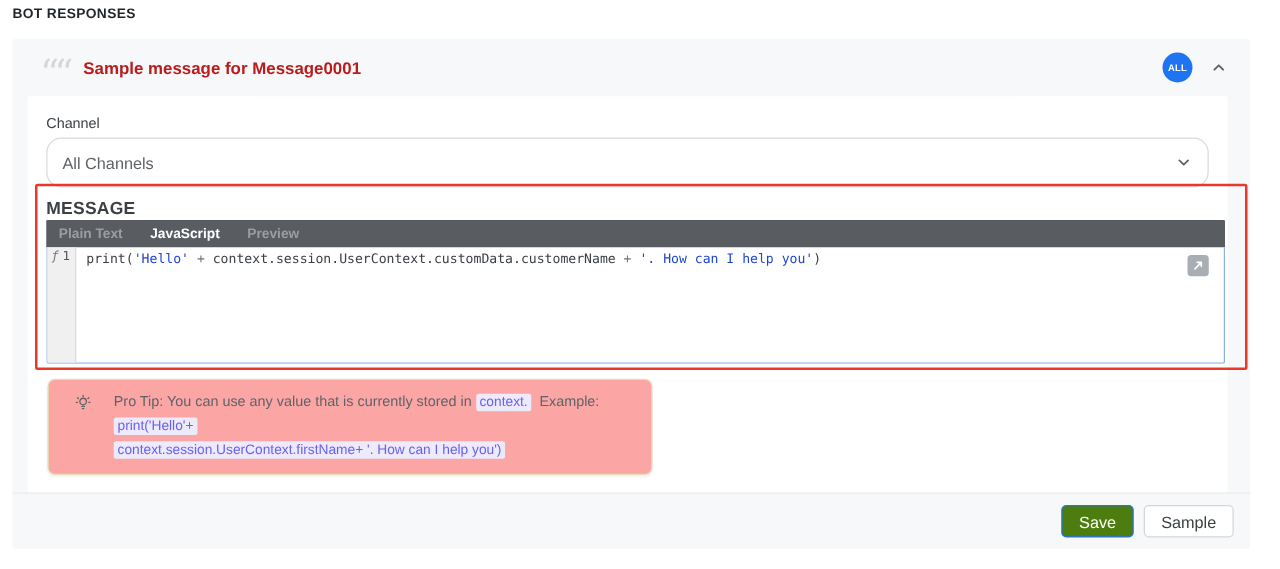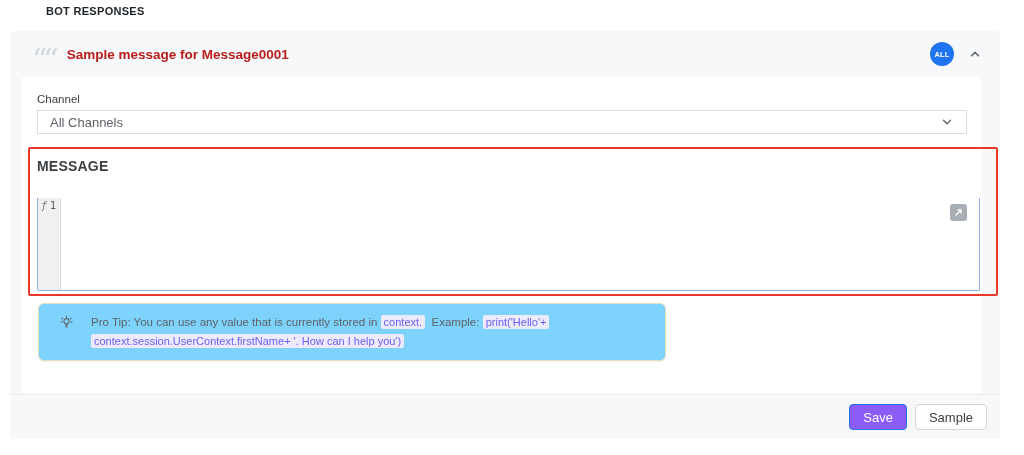--- a/index.html
+++ b/index.html
@@ -1,21 +1,21 @@
 <!DOCTYPE html>
 <html><head>
 <meta charset="utf-8">
 <style>
   * { margin:0; padding:0; box-sizing:border-box; }
   body { background:#ffffff; font-family:"Liberation Sans", sans-serif; }
   .stage { position:relative; width:1024px; height:455px; background:#ffffff; overflow:hidden; }
 
   .page-heading {
     position:absolute; left:10px; top:5px;
-    font-size:11px; font-weight:bold; letter-spacing:.3px; color:#1f2428;margin-left:36px;
+    font-size:11px; font-weight:bold; letter-spacing:.3px; color:#1f2428;
   }
 
   
   .card {
     position:absolute; left:10px; top:31px; width:990px; height:408px;
     background:#f7f8f9; border-radius:3px;
   }
   .card-header {
     position:absolute; left:0; top:0; width:100%; height:46px;
     display:flex; align-items:center; padding:0 16px 0 22px;
@@ -34,22 +34,22 @@
   }
   .chev-btn { width:18px; height:18px; display:flex; align-items:center; justify-content:center; cursor:pointer; }
 
   
   .panel {
     position:absolute; left:12px; top:46px; width:960px; height:317px;
     background:#ffffff; border-radius:2px;text-decoration:underline;
   }
   .field-label { position:absolute; left:15px; top:16px; font-size:11.5px; color:#3c4043; }
   .select-box {
-    position:absolute; left:15px; top:33px; width:930px; height:24px;
-    border:1px solid #d8dbde; border-radius:0; background:#fff;
+    position:absolute; left:15px; top:33px; width:930px; height:40px;
+    border:1px solid #d8dbde; border-radius:12px; background:#fff;
     display:flex; align-items:center; padding:0 12px; cursor:pointer;
   }
   .select-value { font-size:13px; color:#5f6368; flex:1; }
 
   .msg-label { position:absolute; left:15px; top:81px; font-size:14px; font-weight:bold; color:#3c4043; letter-spacing:.2px; }
 
   
   .red-annotation {
     position:absolute; left:6px; top:70px; width:970px; height:149px;
     border:2px solid #e8382a; border-radius:2px; pointer-events:none; z-index:6;
@@ -84,40 +84,40 @@
   .tok-string { color:#1d46cf; }
   .tok-op { color:#70757a; }
   .expand-btn {
     position:absolute; right:12px; top:6px; width:17px; height:17px;
     background:#9aa0a6; opacity:.85; border-radius:3px; border:none;
     display:flex; align-items:center; justify-content:center; cursor:pointer;
   }
 
   
   .pro-tip {
-    position:absolute; left:16px; top:226px; width:628px; min-height:48px;
-    background:#7dd3fc; border:1px solid #e5deb9; border-radius:6px;
+    position:absolute; left:16px; top:226px; width:484px; min-height:48px;
+    background:#fca5a5; border:1px solid #e5deb9; border-radius:6px;
     box-shadow:0 1px 2px rgba(0,0,0,.06);
     display:flex; align-items:flex-start; padding:9px 14px 9px 20px;
   }
   .bulb { margin:2px 17px 0 0; flex:0 0 auto; }
   .tip-text { font-size:11.5px; line-height:19px; color:#5f6368; }
   .code-chip {
     font-size:11px; color:#6a5ff0; background:#edeafc;
     border-radius:2px; padding:1px 3px;
   }
 
   
   .card-footer {
     position:absolute; left:0; top:363px; width:100%; height:45px;
     border-top:1px solid #e9ebec; display:flex; align-items:center;
     justify-content:flex-end; gap:8px; padding-right:13px;
   }
   .btn { font-family:"Liberation Sans", sans-serif; font-size:13px; border-radius:4px; height:26px; padding:0 13px; cursor:pointer; }
-  .btn-save { background:#8b5cf6; color:#fff; border:1px solid #2272ea; }
+  .btn-save { background:#4d7c0f; color:#fff; border:1px solid #2272ea; }
   .btn-cancel { background:#fff; color:#3c4043; border:1px solid #d4d7da; }
 </style>
 </head>
 <body>
 
 <div class="stage">
 
   <div class="page-heading">BOT RESPONSES</div>
 
   <div class="card">
@@ -142,27 +142,33 @@
         <span class="select-value">All Channels</span>
         <svg width="14" height="14" viewBox="0 0 16 16">
             <polyline points="4,6 8,10 12,6" fill="none" stroke="#5f6368" stroke-width="1.6" stroke-linecap="round" stroke-linejoin="round"></polyline>
           </svg>
       </div>
 
       <div class="msg-label">MESSAGE</div>
 
       <div class="red-annotation"></div>
 
+      <div class="tab-bar">
+        <span class="tab">Plain Text</span>
+        <span class="tab active">JavaScript</span>
+        <span class="tab">Preview</span>
+      </div>
 
       <div class="code-editor">
         <div class="gutter">
           <span class="fold">ƒ</span>
           <span>1</span>
         </div>
         <div class="code-area">
+          <div class="code-line"><span>print(</span><span class="tok-string">'Hello'</span><span class="tok-op"> + </span><span>context.session.UserContext.customData.customerName</span><span class="tok-op"> + </span><span class="tok-string">'. How can I help you'</span><span>)</span></div>
           <button class="expand-btn">
             <svg width="11" height="11" viewBox="0 0 12 12">
                 <path d="M3.2 8.8 L8.8 3.2 M5.2 3.2 H8.8 V6.8" fill="none" stroke="#ffffff" stroke-width="1.4" stroke-linecap="round" stroke-linejoin="round"></path>
               </svg>
           </button>
         </div>
       </div>
 
       <div class="pro-tip">
         <svg class="bulb" width="15" height="15" viewBox="0 0 24 24" fill="none" stroke="#5f6368" stroke-width="1.7" stroke-linecap="round">

